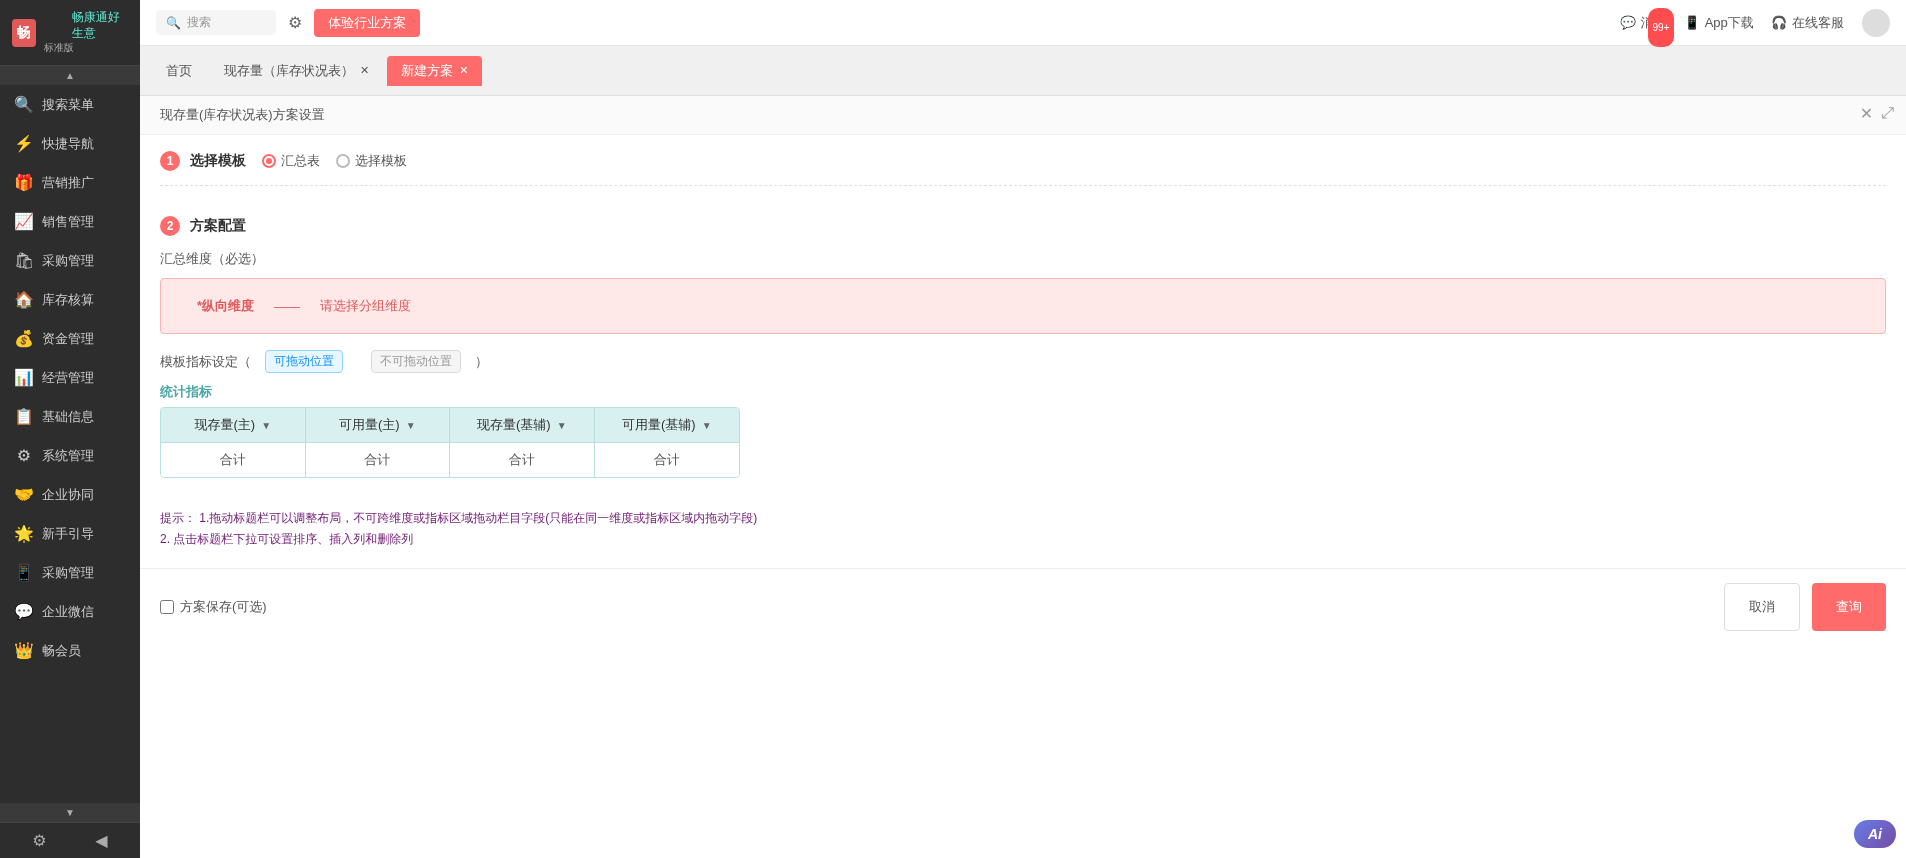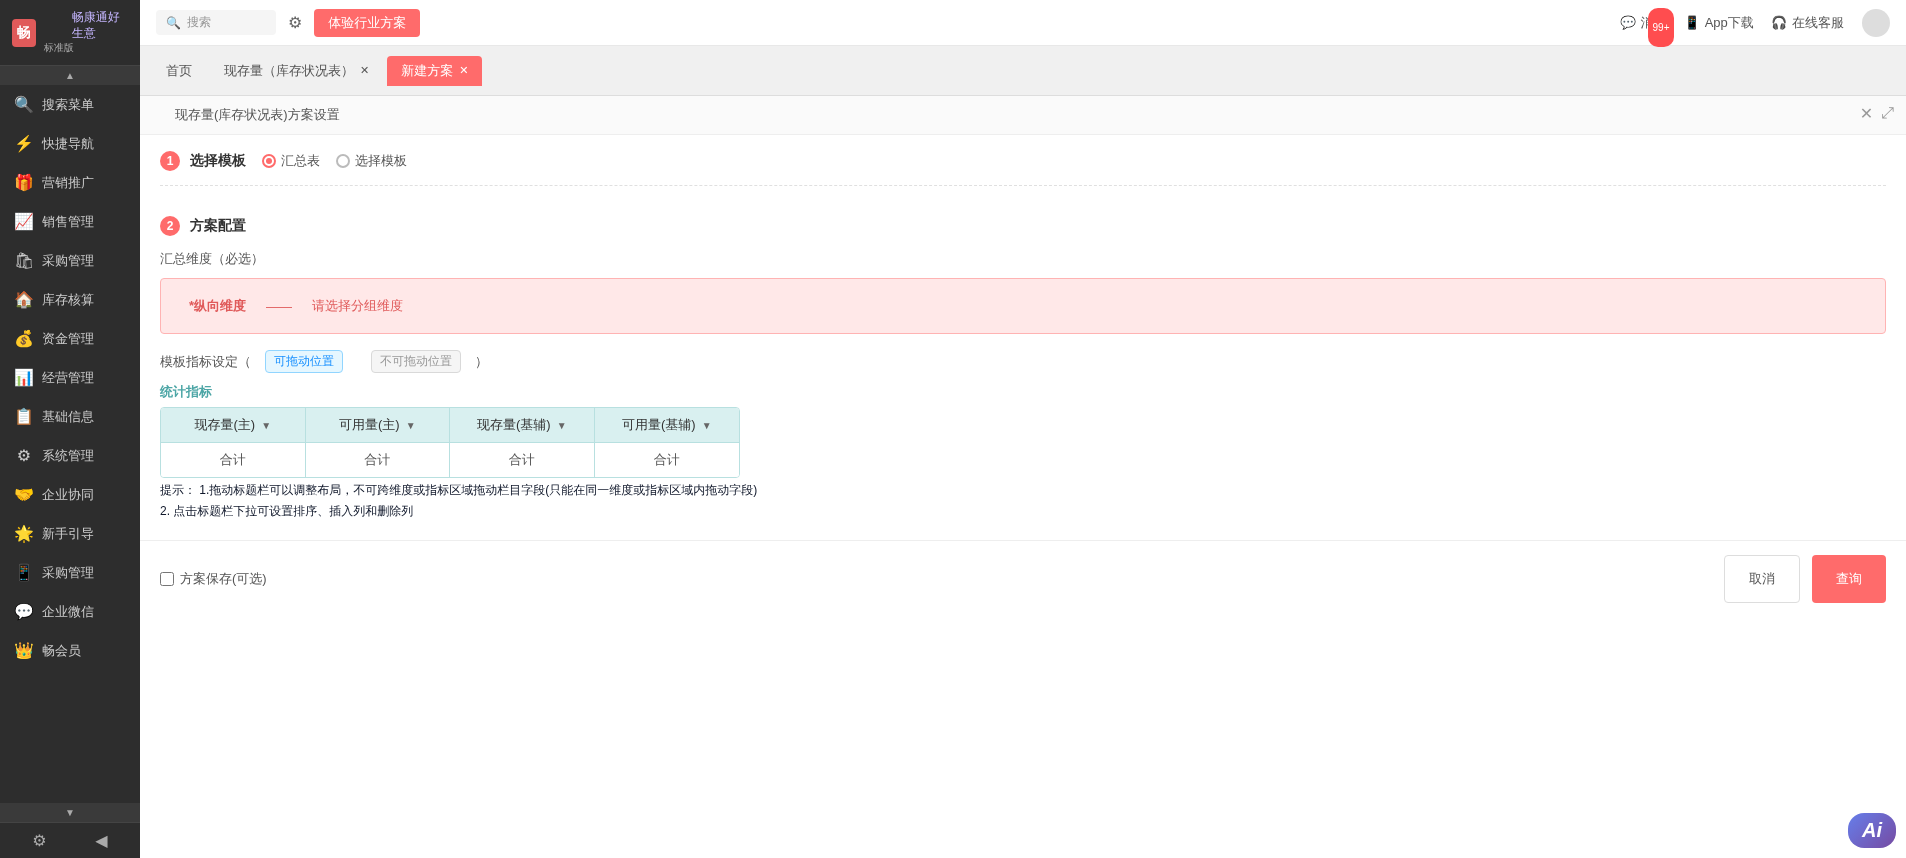--- a/index.html
+++ b/index.html
@@ -22,21 +22,21 @@
       gap: 8px;
       border-bottom: 1px solid #444;
     }
     .sidebar-logo-icon {
       width: 28px; height: 28px;
       background: #e05a5a;
       border-radius: 4px;
       display: flex; align-items: center; justify-content: center;
       color: white; font-weight: bold; font-size: 14px;
     }
-    .sidebar-logo-text { font-size: 12px; color: #c4b5fd; line-height: 1.3; margin-left: 28px; }
+    .sidebar-logo-text { font-size: 12px; color: #5eead4; line-height: 1.3; margin-left: 28px; }
     .sidebar-logo-badge { font-size: 10px; color: #aaa; }
     .sidebar-scroll-up, .sidebar-scroll-down {
       background: #3a3a3a;
       text-align: center;
       padding: 4px;
       color: #aaa;
       cursor: pointer;
       font-size: 10px;
     }
     .sidebar-nav { flex: 1; overflow: hidden; }
@@ -150,21 +150,21 @@
     }
 
     
     .panel {
       background: white;
       margin: 0;
       flex: 1;
       position: relative;
     }
     .panel-header {
-      padding: 10px 35px;
+      padding: 10px 20px;
       font-size: 13px;
       color: #555;
       border-bottom: 1px solid #eee;
       background: #fafafa;
     }
     .panel-close-btns {
       position: absolute;
       top: 8px;
       right: 12px;
       display: flex;
@@ -214,21 +214,21 @@
 
     
     .divider { border: none; border-top: 1px dashed #e0e0e0; margin: 4px 0 14px 0; }
 
     
     .dim-label { font-size: 13px; color: #555; margin-bottom: 10px; }
     .dim-box {
       background: #ffe8e8;
       border: 1px solid #ffb3b3;
       border-radius: 4px;
-      padding: 18px 28px;
+      padding: 18px 36px;
       color: #e05a5a;
       font-size: 13px;
       display: flex;
       align-items: center;
       gap: 20px;
       margin-bottom: 16px;
     }
     .dim-required { color: #e05a5a; font-weight: bold; }
     .dim-placeholder { color: #e05a5a; }
     .dim-dash { color: #e05a5a; }
@@ -281,21 +281,21 @@
     .stats-cell {
       padding: 8px 12px;
       text-align: center;
       font-size: 13px;
       color: #555;
       border-right: 1px solid #b8e0e0;
     }
     .stats-cell:last-child { border-right: none; }
 
     
-    .tips-section { margin-top: 4px; font-size: 12px; color: #0f172a; }
+    .tips-section { margin-top: 32px; font-size: 12px; color: #701a75; }
     .tips-section p { margin-bottom: 4px; }
 
     
     .page-footer {
       background: white;
       border-top: 1px solid #eee;
       padding: 14px 20px;
       display: flex;
       align-items: center;
       justify-content: space-between;
@@ -324,21 +324,21 @@
 
     
     .ai-badge {
       position: fixed;
       bottom: 10px;
       right: 10px;
       background: linear-gradient(135deg, #667eea, #764ba2);
       color: white;
       border-radius: 16px;
       padding: 6px 14px;
-      font-size: 20px;
+      font-size: 14px;
       font-weight: bold;
       font-style: italic;
       cursor: pointer;
     }
   </style>
 </head>
 <body>
 
 <div class="sidebar">
   <div class="sidebar-logo">

